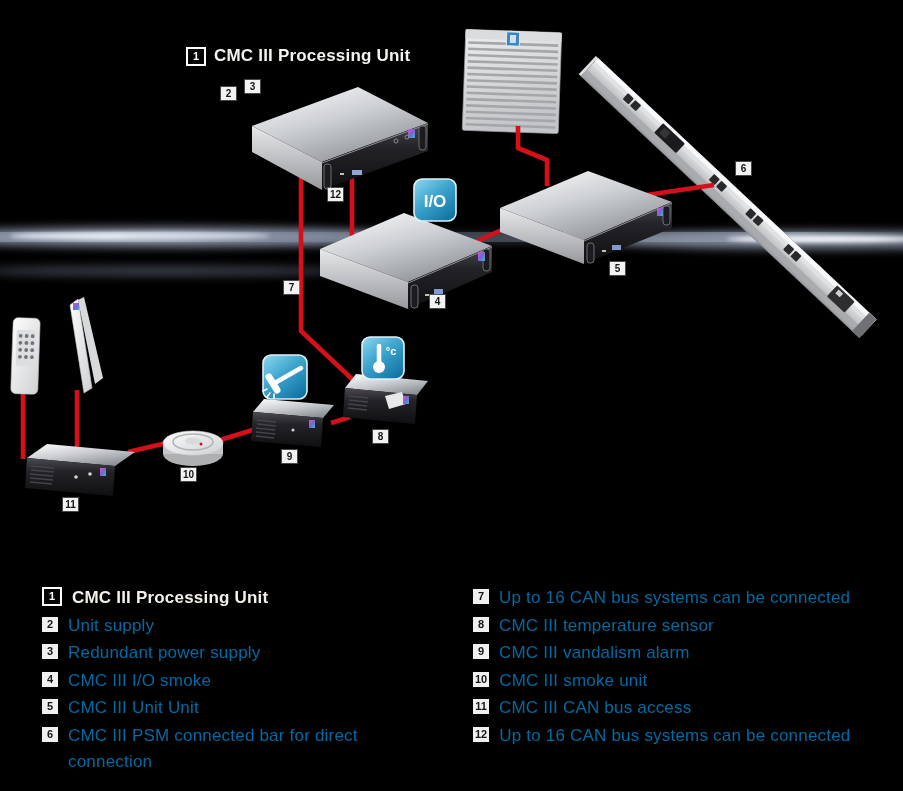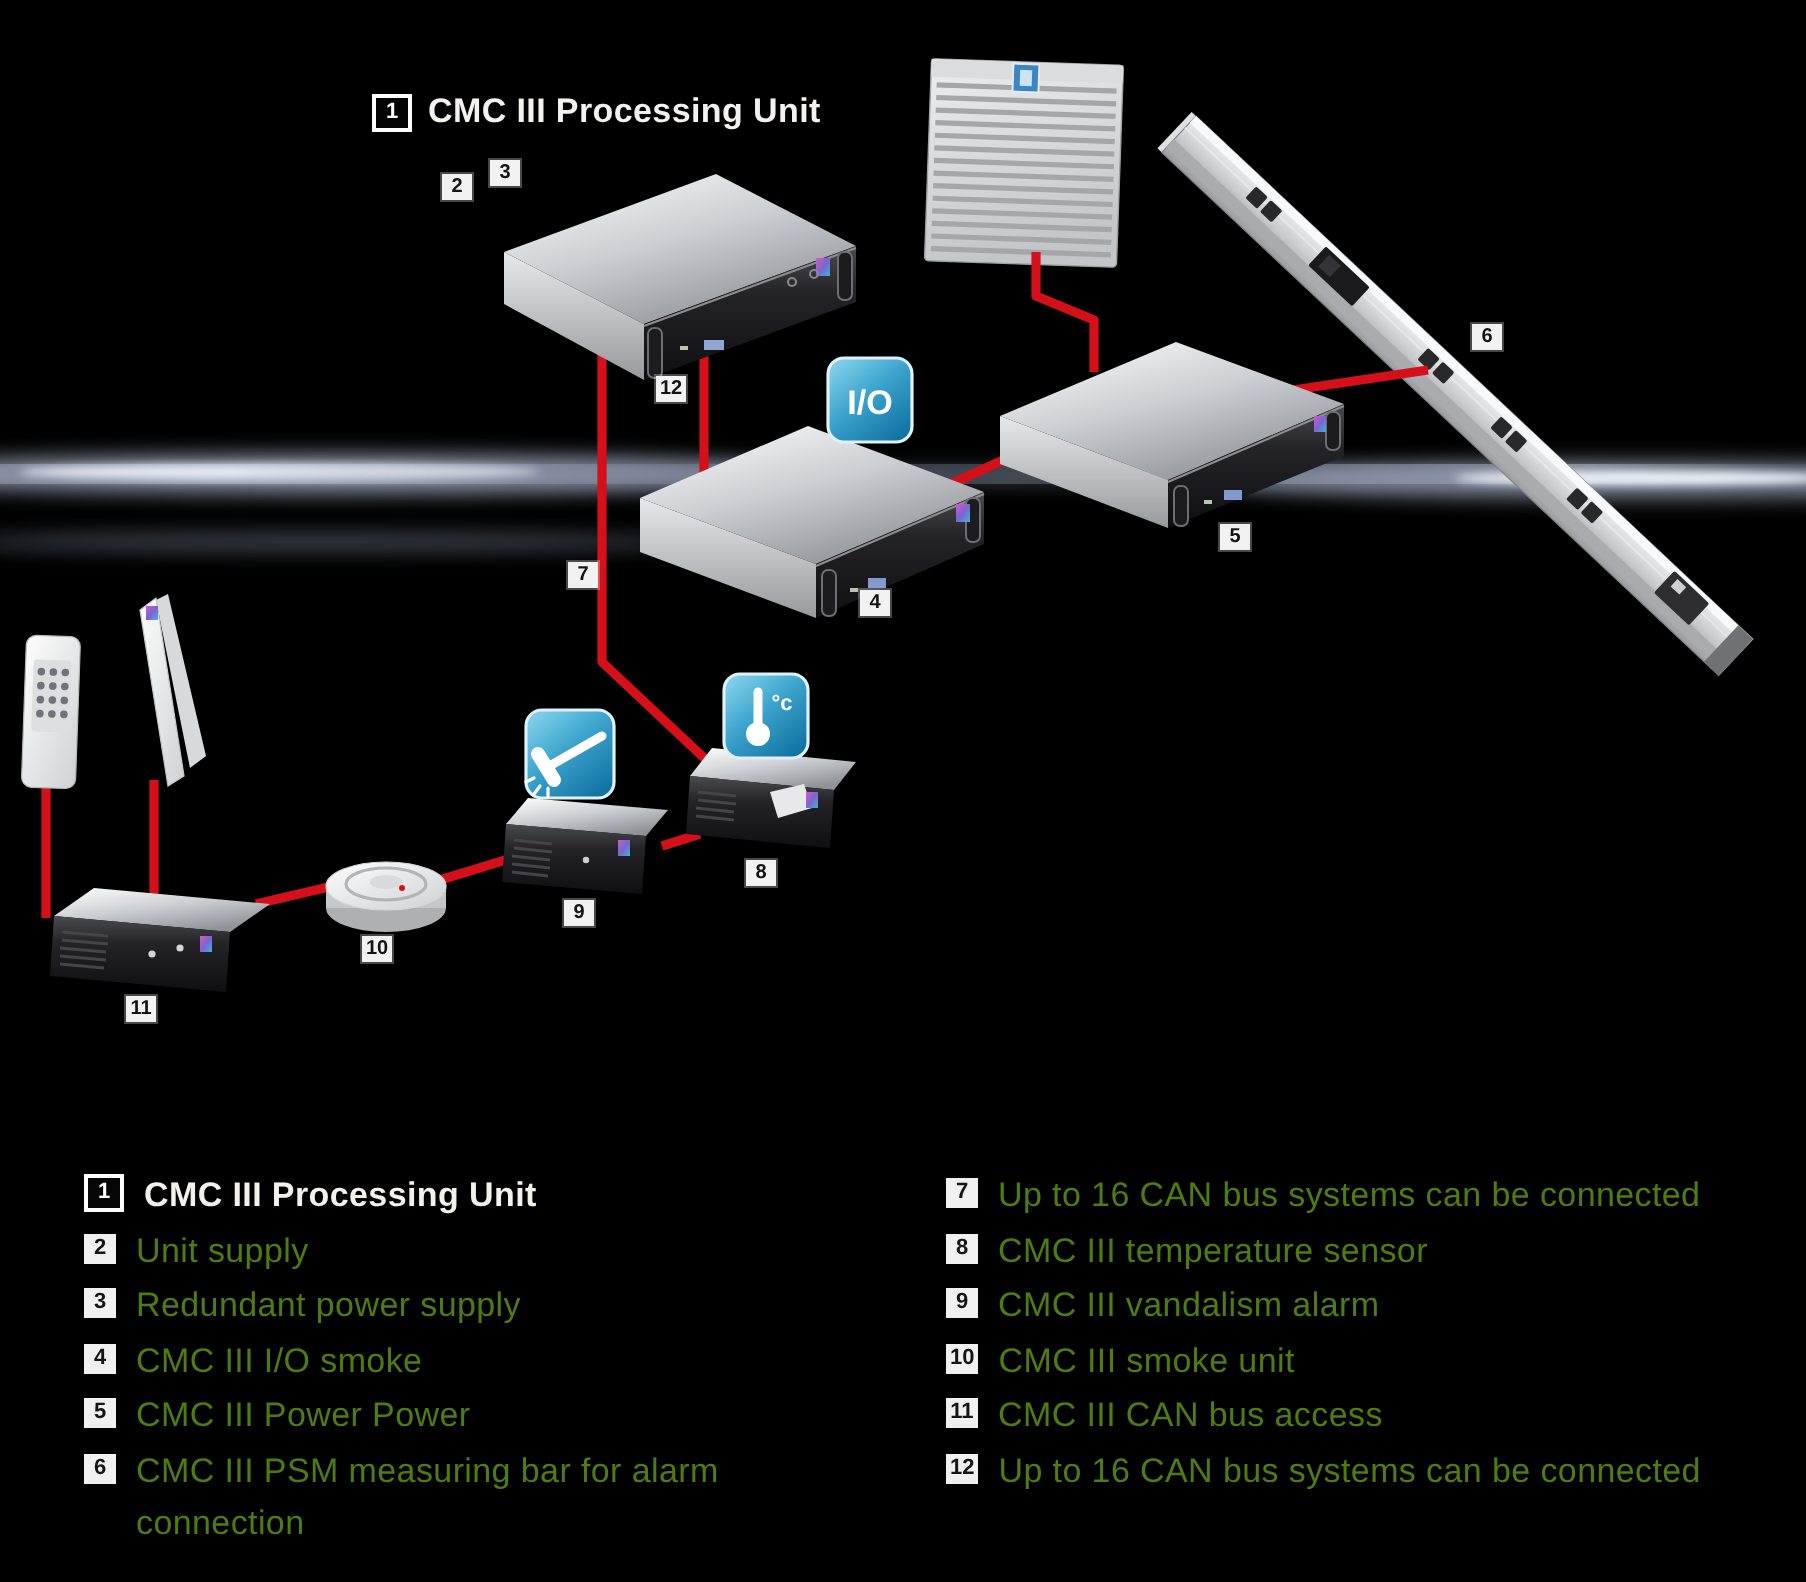--- a/index.html
+++ b/index.html
@@ -16,21 +16,21 @@
   .diagram-svg{position:absolute;left:0;top:0;z-index:10;}
   
   .legend{position:absolute;top:585px;left:0;width:903px;height:206px;z-index:30;}
   .legend-col{position:absolute;top:0;}
   .legend-left{left:42px;width:426px;}
   .legend-right{left:473px;width:428px;}
   .legend-row{display:flex;align-items:flex-start;margin-bottom:1.5px;min-height:26px;}
   .lbadge{flex:0 0 auto;min-width:12px;height:15px;padding:0 2px;margin:4px 10px 0 0;background:#f0f0f0;
           color:#151515;font-size:11px;font-weight:bold;line-height:15px;text-align:center;}
   .lbadge.inv{background:#050505;border:2px solid #fff;color:#fff;margin-top:2px;}
-  .ltext{color:#4d7c0f;font-size:17px;line-height:26px;letter-spacing:.2px;}
+  .ltext{color:#0369a1;font-size:17px;line-height:26px;letter-spacing:.2px;}
   .ltext.bold{font-weight:bold;color:#f4f1eb;}
   .legend-left .legend-row:nth-child(6) .ltext{max-width:312px;}
 </style>
 </head>
 <body>
 
 <div class="stage">
 
   <svg class="diagram-svg" width="903" height="575" viewBox="0 0 903 575">
     <defs>
@@ -322,25 +322,25 @@
       <div class="legend-row">
         <span class="lbadge">3</span>
         <span class="ltext">Redundant power supply</span>
       </div>
       <div class="legend-row">
         <span class="lbadge">4</span>
         <span class="ltext">CMC III I/O smoke</span>
       </div>
       <div class="legend-row">
         <span class="lbadge">5</span>
-        <span class="ltext">CMC III Power Power</span>
+        <span class="ltext">CMC III Unit Unit</span>
       </div>
       <div class="legend-row">
         <span class="lbadge">6</span>
-        <span class="ltext">CMC III PSM measuring bar for alarm connection</span>
+        <span class="ltext">CMC III PSM connected bar for direct connection</span>
       </div>
     </div>
     <div class="legend-col legend-right">
       <div class="legend-row">
         <span class="lbadge">7</span>
         <span class="ltext">Up to 16 CAN bus systems can be connected</span>
       </div>
       <div class="legend-row">
         <span class="lbadge">8</span>
         <span class="ltext">CMC III temperature sensor</span>

